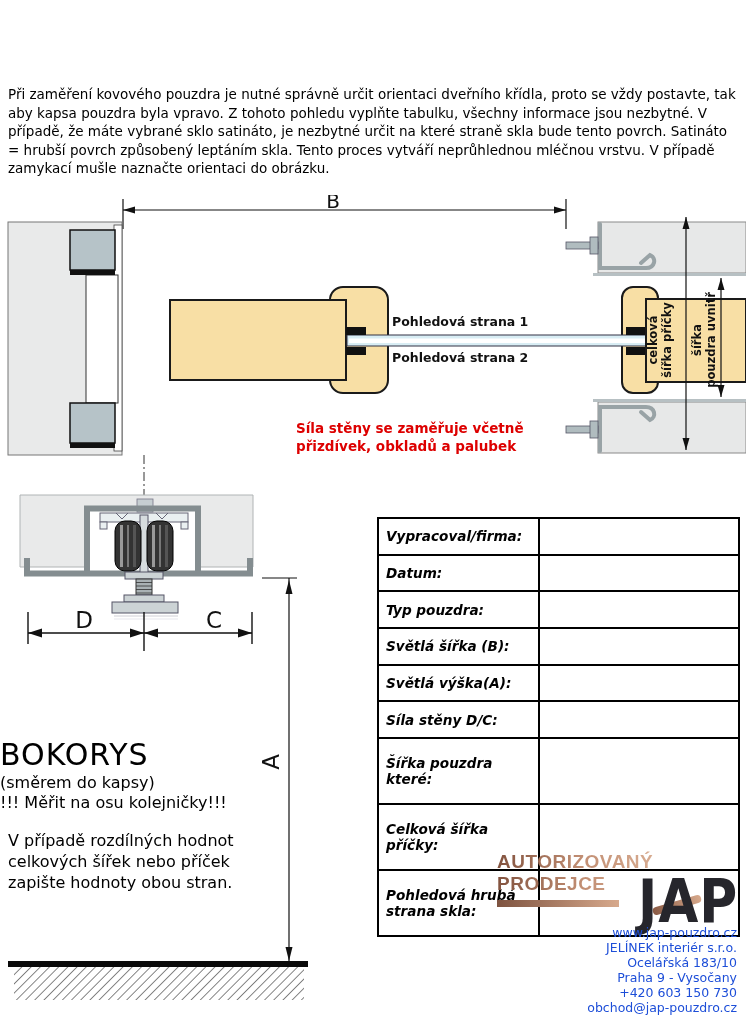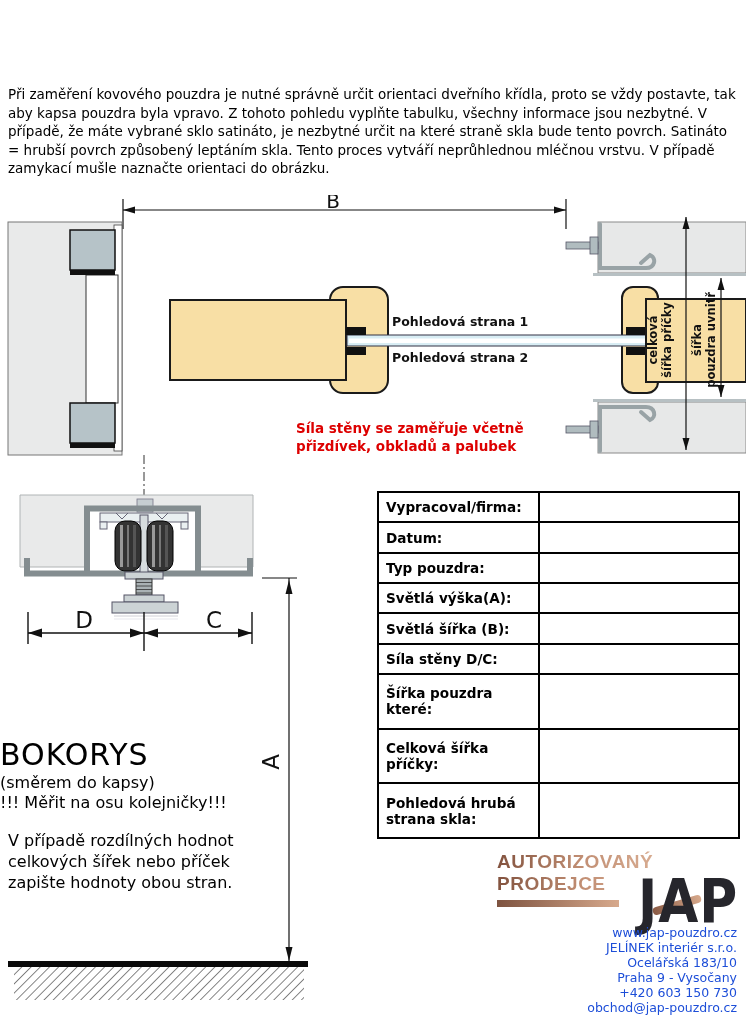--- a/index.html
+++ b/index.html
@@ -6,22 +6,22 @@
   .page{position:relative;width:746px;height:1020px;background:#fff;overflow:hidden;
         font-family:"DejaVu Sans",sans-serif;color:#000;}
   .title{position:absolute;top:9px;left:0;width:746px;text-align:center;
          font-family:"Liberation Sans",sans-serif;font-weight:700;font-size:26px;line-height:31px;}
   .intro{position:absolute;top:85px;left:8px;width:733px;font-size:13.5px;line-height:18.6px;}
   svg text{font-family:"DejaVu Sans",sans-serif;}
   .diagram{position:absolute;left:0;}
   #topview{top:195px;} 
   #sideview{top:455px;}
   
-  .form-table{position:absolute;left:377px;top:491px;width:361px;height:348px;
-              border-collapse:collapse;table-layout:fixed;}
+  .form-table{position:absolute;left:377px;top:517px;width:361px;height:420px;
+              border-collapse:collapse;table-layout:fixed;font-style:italic;}
   .form-table td{border:2px solid #000;font-weight:700;font-size:13.6px;line-height:16px;
                  padding:1px 4px 1px 7px;vertical-align:middle;}
   .form-table td.val{font-weight:400;}
   col.lab{width:161px;} col.val{width:200px;}
   
   .bokorys{position:absolute;left:0;top:737px;width:288px;text-align:left;}
   .bokorys-title{font-size:30px;line-height:36px;font-weight:400;letter-spacing:1px;}
   .bokorys-sub{font-size:16px;line-height:20px;}
   .bokorys-warn{font-size:16px;line-height:20px;}
   .bokorys-note{margin-top:17px;font-size:16px;line-height:21px;padding-left:8px;}
@@ -224,25 +224,25 @@
       </tr>
       <tr>
         <td>Datum:</td>
         <td class="val"></td>
       </tr>
       <tr>
         <td>Typ pouzdra:</td>
         <td class="val"></td>
       </tr>
       <tr>
+        <td>Světlá šířka (B):</td>
+        <td class="val"></td>
+      </tr>
+      <tr>
         <td>Světlá výška(A):</td>
-        <td class="val"></td>
-      </tr>
-      <tr>
-        <td>Světlá šířka (B):</td>
         <td class="val"></td>
       </tr>
       <tr>
         <td>Síla stěny D/C:</td>
         <td class="val"></td>
       </tr>
       <tr>
         <td>Šířka pouzdra které:</td>
         <td class="val"></td>
       </tr>

